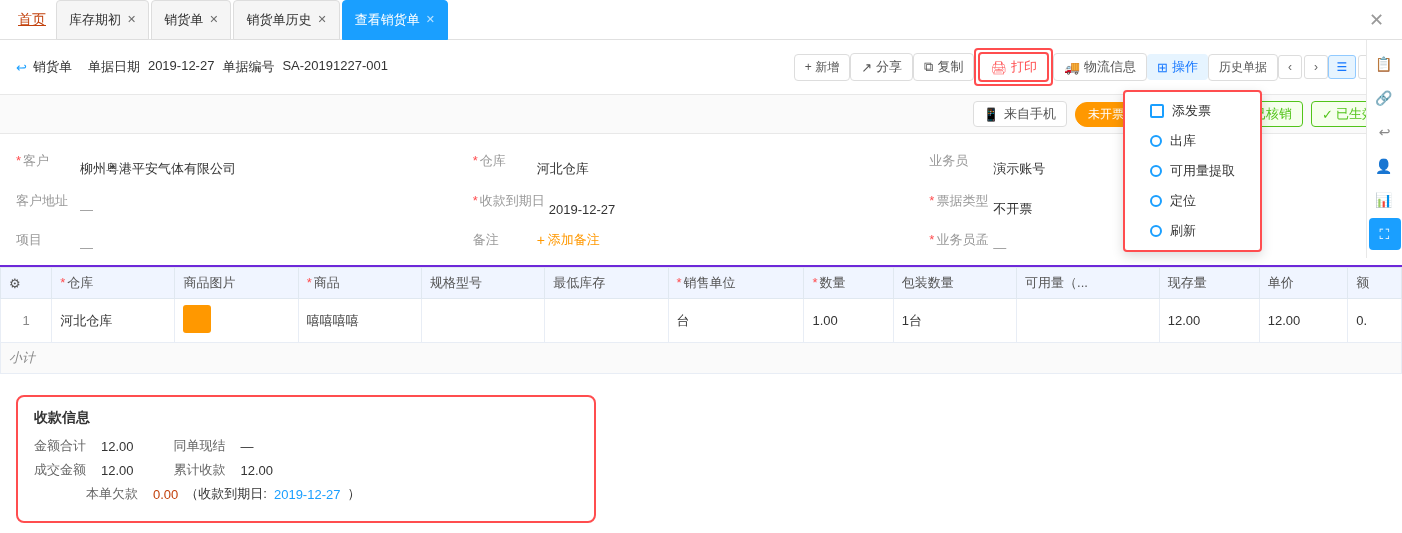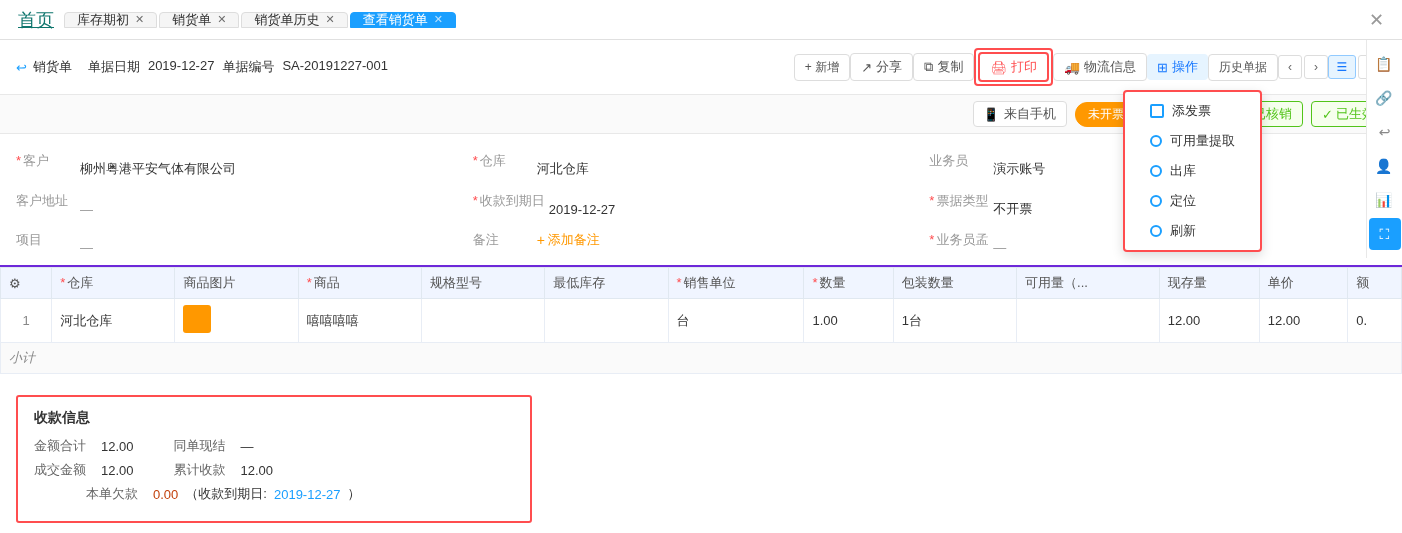--- a/index.html
+++ b/index.html
@@ -5,30 +5,30 @@
     * { box-sizing: border-box; margin: 0; padding: 0; font-family: 'Microsoft YaHei', Arial, sans-serif; font-size: 13px; }
     body { background: #f0f2f5; width: 1402px; min-height: 533px; overflow: hidden; }
 
     
     .tab-bar {
       display: flex; align-items: center; background: #fff;
       border-bottom: 1px solid #e0e0e0; padding: 0 10px;
       height: 40px; gap: 2px;
     }
     .tab {
-      display: flex; align-items: center; padding: 0 12px; height: 16px;
+      display: flex; align-items: center; padding: 0 12px; height: 40px;
       border-radius: 4px 4px 0 0; cursor: pointer; gap: 6px;
       font-size: 13px; color: #333; border: 1px solid transparent;
     }
     .tab.active {
       background: #1a9fff; color: #fff; border-color: #1a9fff;
     }
     .tab.normal { background: #f5f5f5; border-color: #ddd; }
     .tab-close { font-size: 11px; cursor: pointer; opacity: 0.7; }
-    .tab-home { color: #0f766e; font-size: 18px; padding: 0 8px; cursor: pointer; text-decoration: underline; }
+    .tab-home { color: #c2410c; font-size: 14px; padding: 0 8px; cursor: pointer; text-decoration: underline; }
     .global-close {
       margin-left: auto; font-size: 18px; cursor: pointer; color: #999; padding: 0 8px;
     }
 
     
     .main-content {
       background: #fff; margin: 0; padding: 0;
       display: flex; flex-direction: column; height: calc(533px - 40px);
     }
 
@@ -118,22 +118,22 @@
       padding: 6px 8px; border: 1px solid #e8edf5; color: #333;
     }
     .row-num { text-align: center; color: #888; }
     .subtotal-row td { background: #fafafa; color: #888; font-style: italic; }
 
     
     .bottom-area {
       padding: 10px 16px; background: #fff;
     }
     .info-box {
-      border: 2px solid #ff4d4f; border-radius: 3px;
-      padding: 12px 16px; width: 516px; background: #fff;
+      border: 2px solid #ff4d4f; border-radius: 8px;
+      padding: 12px 16px; width: 580px; background: #fff;
     }
     .info-box-title { font-weight: bold; font-size: 14px; margin-bottom: 10px; color: #333; }
     .info-row { display: flex; gap: 40px; margin-bottom: 6px; }
     .info-item { display: flex; align-items: center; gap: 7px; }
     .info-item-label { color: #666; min-width: 60px; }
     .info-item-value { color: #333; }
     .overdue-text { color: #c2410c; }
     .date-text { color: #1a9fff; }
 
     
@@ -413,25 +413,25 @@
   <div class="sidebar-icon blue-bg">⛶</div>
 </div>
 
 <div class="dropdown-menu dropdown-highlight">
   <div class="dropdown-item">
     <span class="dropdown-icon rect"></span>
     <span>添发票</span>
   </div>
   <div class="dropdown-item">
     <span class="dropdown-icon circle"></span>
-    <span>可用量提取</span>
+    <span>出库</span>
   </div>
   <div class="dropdown-item">
     <span class="dropdown-icon circle"></span>
-    <span>出库</span>
+    <span>可用量提取</span>
   </div>
   <div class="dropdown-item">
     <span class="dropdown-icon circle"></span>
     <span>定位</span>
   </div>
   <div class="dropdown-item">
     <span class="dropdown-icon circle"></span>
     <span>刷新</span>
   </div>
 </div>

